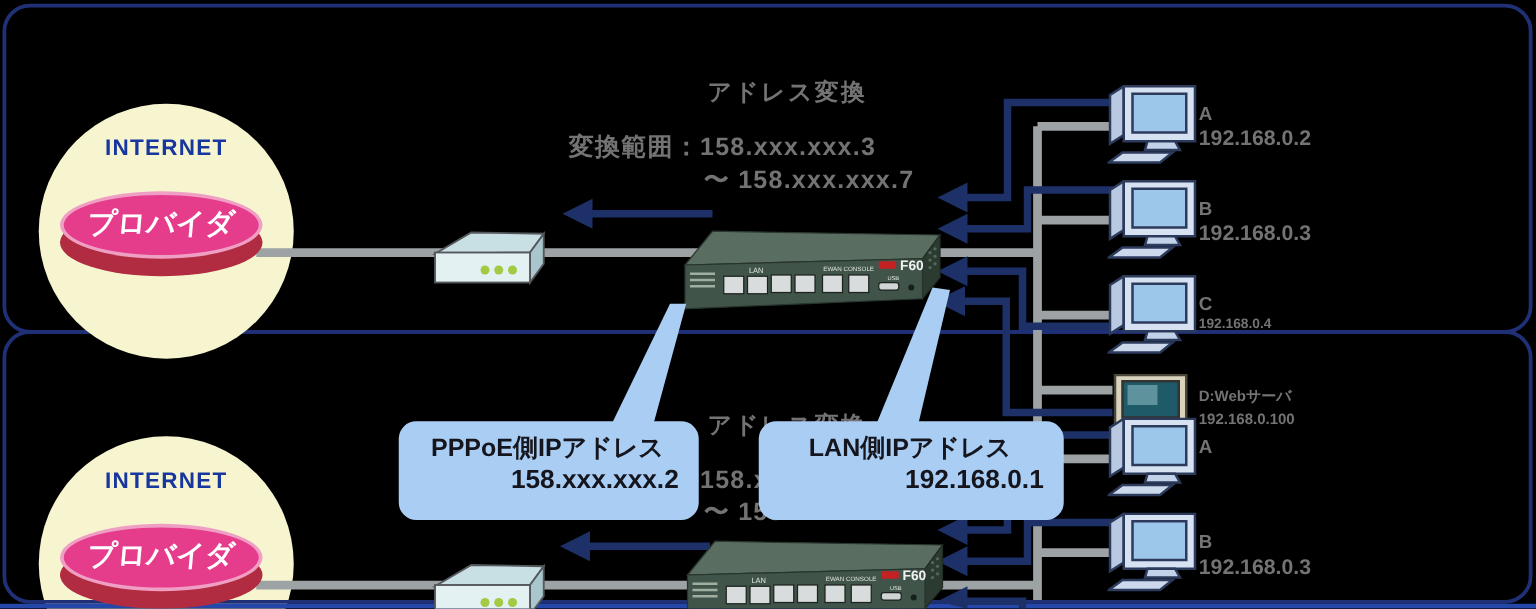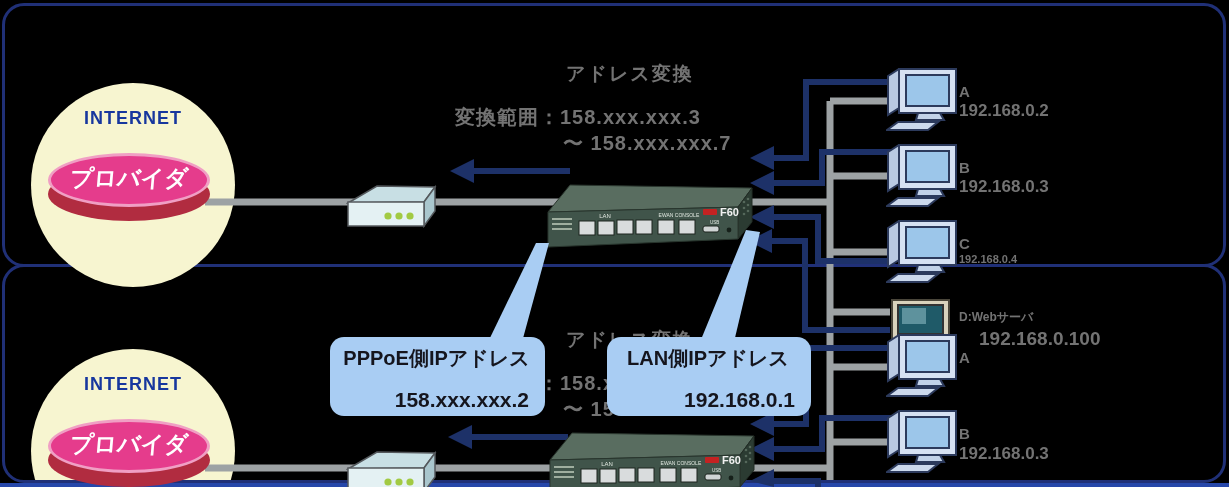--- a/index.html
+++ b/index.html
@@ -14,21 +14,21 @@
   .prov .pdark{position:absolute;left:0;top:14px;width:162px;height:54px;border-radius:50%;background:#b12c40;}
   .prov .pmain{position:absolute;left:0;top:0;width:156px;height:48px;border-radius:50%;
                background:#e53c8c;border:3px solid #f09fc4;}
   .prov .ptxt{position:absolute;left:0;top:10px;width:162px;text-align:center;color:#fff;
               font-weight:bold;font-size:23px;transform:skewX(-5deg);}
   .lbl{position:absolute;color:#737373;font-weight:bold;z-index:5;white-space:nowrap;}
   .dev{position:absolute;z-index:4;}
   .callout{position:absolute;width:215px;height:79px;background:#a9cdf3;border-radius:14px;
            z-index:6;color:#15151d;font-weight:bold;box-sizing:border-box;padding:8px 12px 0 10px;}
   .callout .c1{font-size:20px;text-align:center;white-space:nowrap;}
-  .callout .c2{font-size:21px;text-align:right;margin-top:16px;padding-right:4px;}
+  .callout .c2{font-size:21px;text-align:right;margin-top:0;padding-right:4px;}
   .ybox{position:absolute;left:903px;top:368px;width:192px;height:59px;background:#f1ee4d;
         border-radius:16px;z-index:7;color:#0a0a0a;font-weight:bold;font-size:23px;
         display:flex;align-items:center;justify-content:center;letter-spacing:1px;}
   svg text{font-family:"Liberation Sans","DejaVu Sans",sans-serif;}
   .wires{position:absolute;left:0;top:0;z-index:3;}
   .pointers{position:absolute;left:0;top:0;z-index:6;}
 </style>
 </head>
 <body>
 
@@ -191,37 +191,37 @@
   <div class="lbl" style="left:455px;top:104px;font-size:20px;letter-spacing:1px;">変換範囲：158.xxx.xxx.3</div>
   <div class="lbl" style="left:563px;top:130px;font-size:20px;letter-spacing:1px;">〜 158.xxx.xxx.7</div>
 
   <div class="lbl" style="left:959px;top:83px;font-size:15px;">A</div>
   <div class="lbl" style="left:959px;top:101px;font-size:17px;">192.168.0.2</div>
   <div class="lbl" style="left:959px;top:159px;font-size:15px;">B</div>
   <div class="lbl" style="left:959px;top:177px;font-size:17px;">192.168.0.3</div>
   <div class="lbl" style="left:959px;top:235px;font-size:15px;">C</div>
   <div class="lbl" style="left:959px;top:253px;font-size:11px;">192.168.0.4</div>
   <div class="lbl" style="left:959px;top:309px;font-size:12px;">D:Webサーバ</div>
-  <div class="lbl" style="left:959px;top:328px;font-size:19px;margin-left:20px;">192.168.0.100</div>
+  <div class="lbl" style="left:959px;top:328px;font-size:12px;">192.168.0.100</div>
 
   <div class="lbl" style="left:566px;top:327px;font-size:19px;letter-spacing:2px;">アドレス変換</div>
   <div class="lbl" style="left:455px;top:370px;font-size:20px;letter-spacing:1px;">変換範囲：158.xxx.xxx.3</div>
   <div class="lbl" style="left:563px;top:396px;font-size:20px;letter-spacing:1px;">〜 158.xxx.xxx.7</div>
   <div class="lbl" style="left:959px;top:349px;font-size:15px;">A</div>
   <div class="lbl" style="left:959px;top:425px;font-size:15px;">B</div>
   <div class="lbl" style="left:959px;top:444px;font-size:17px;">192.168.0.3</div>
 
   <svg class="pointers" width="1229" height="487" viewBox="0 0 1229 487">
     <polygon points="488,342 522,342 549,243 536,243" fill="#a9cdf3"></polygon>
     <polygon points="700,342 734,342 760,232 746,230" fill="#a9cdf3"></polygon>
   </svg>
 
-  <div class="callout" style="left:330px;top:337px;width:215px;">
+  <div class="callout" style="left:319px;top:337px;width:240px;">
     <div class="c1">PPPoE側IPアドレス</div>
     <div class="c2">158.xxx.xxx.2</div>
   </div>
-  <div class="callout" style="left:607px;top:337px;width:204px;">
+  <div class="callout" style="left:607px;top:337px;width:244px;">
     <div class="c1">LAN側IPアドレス</div>
     <div class="c2">192.168.0.1</div>
   </div>
 
 
 </div>
 
 </body></html>

